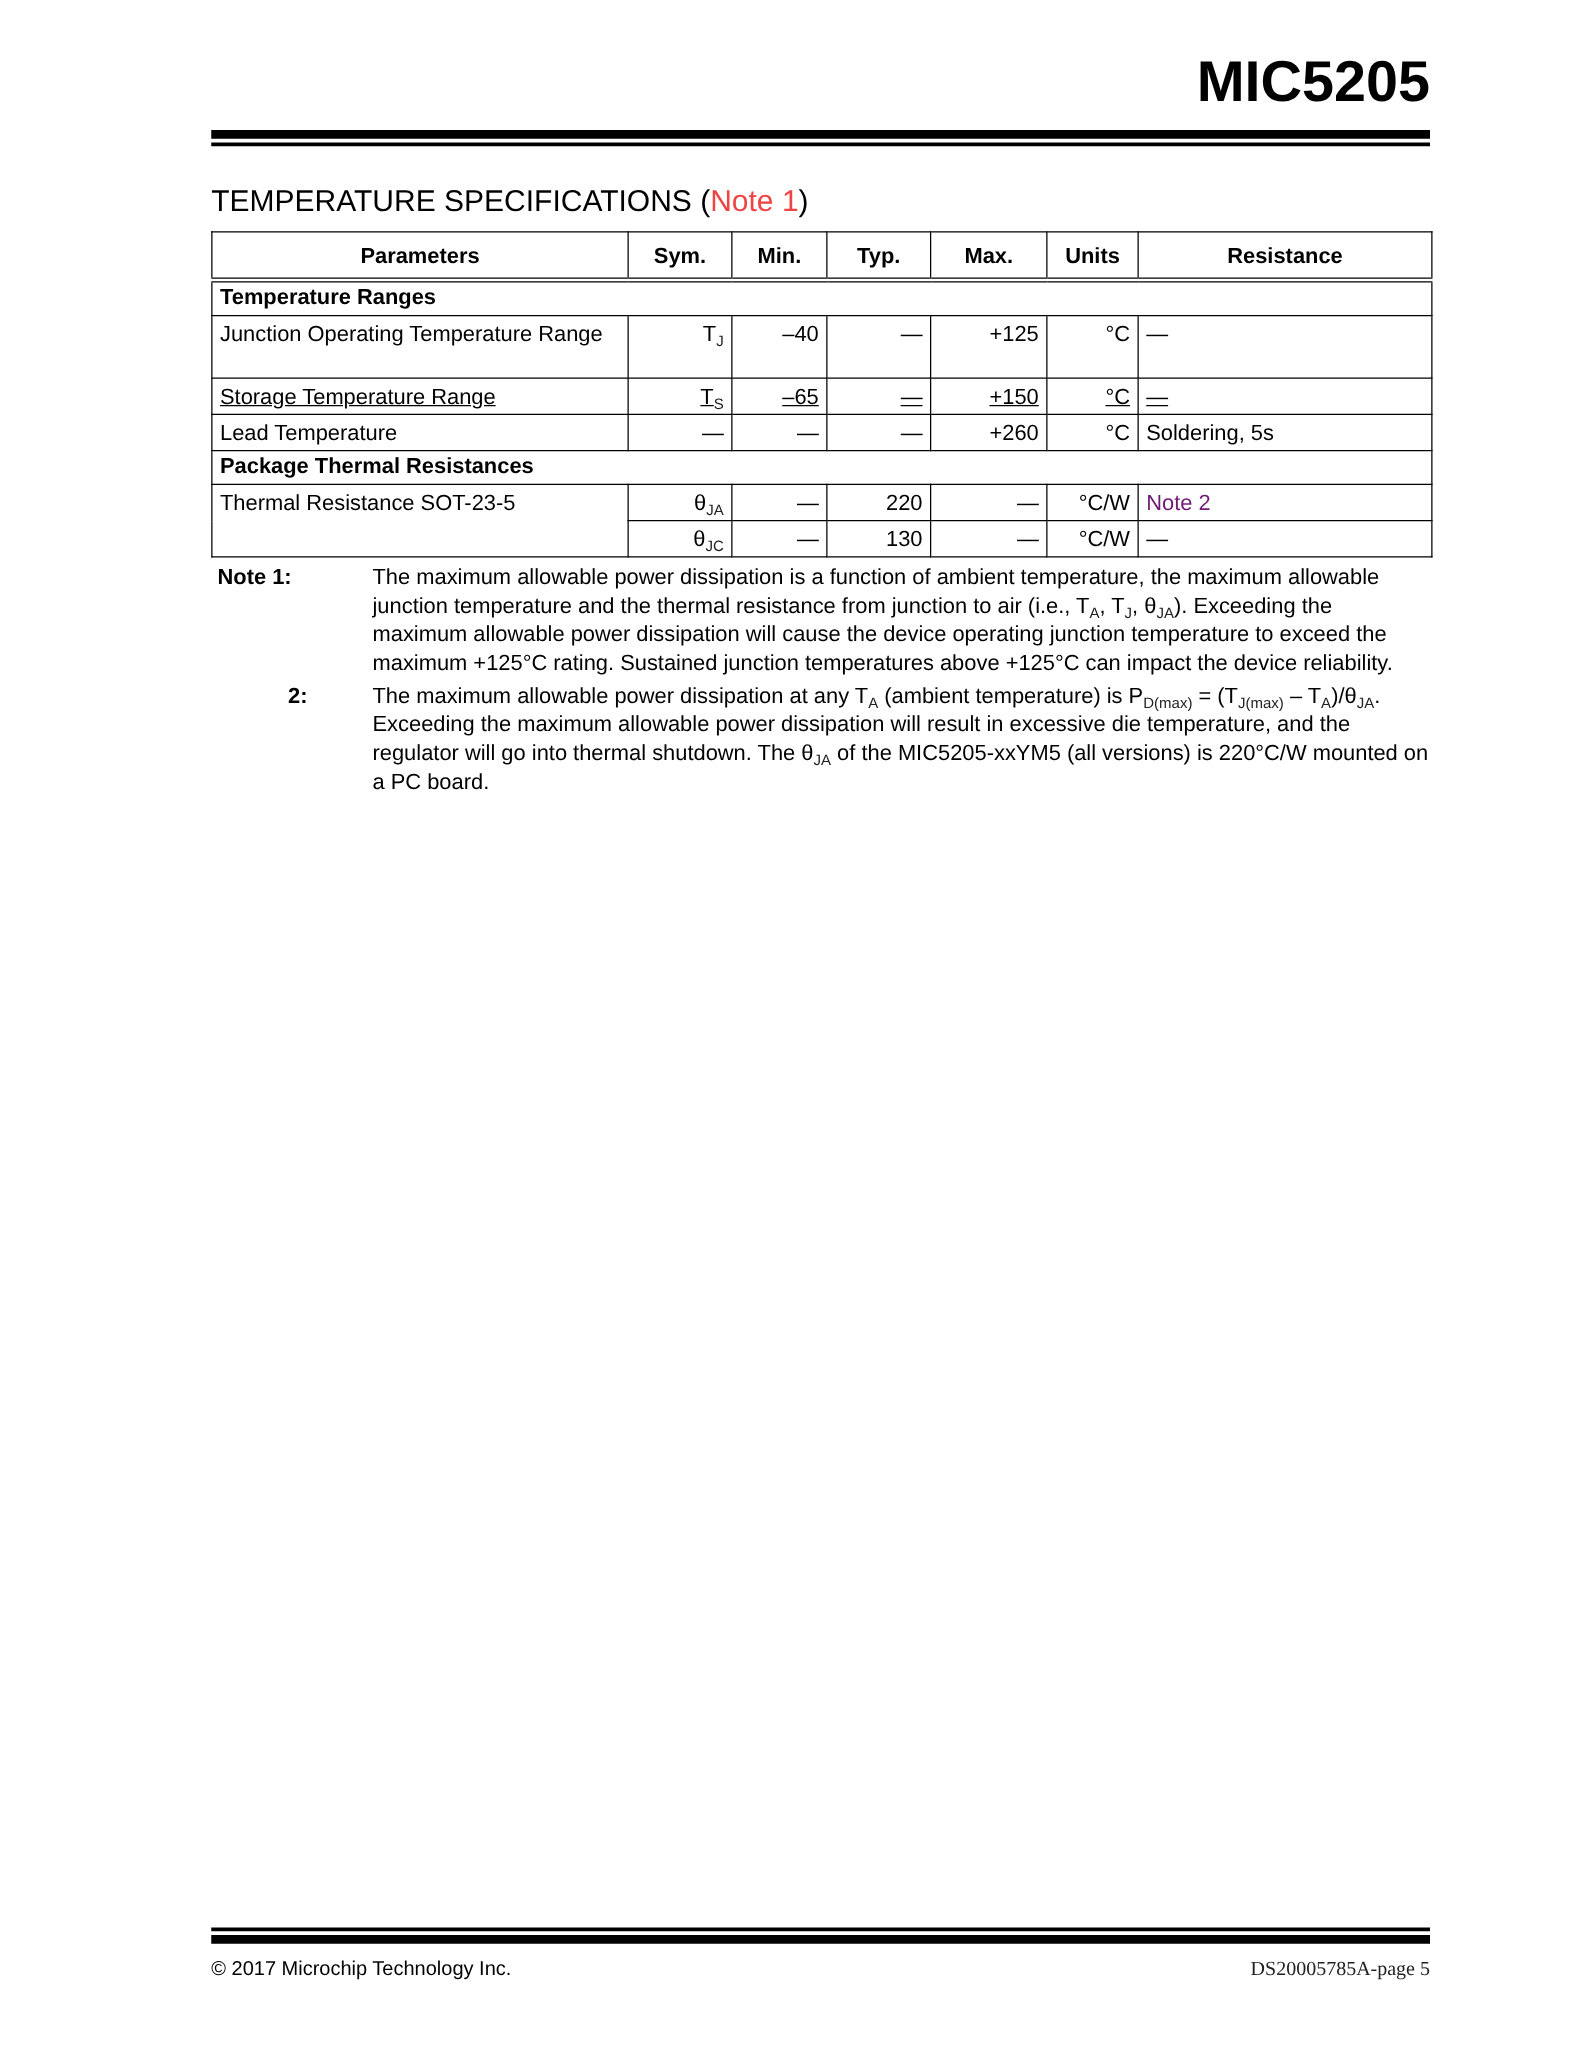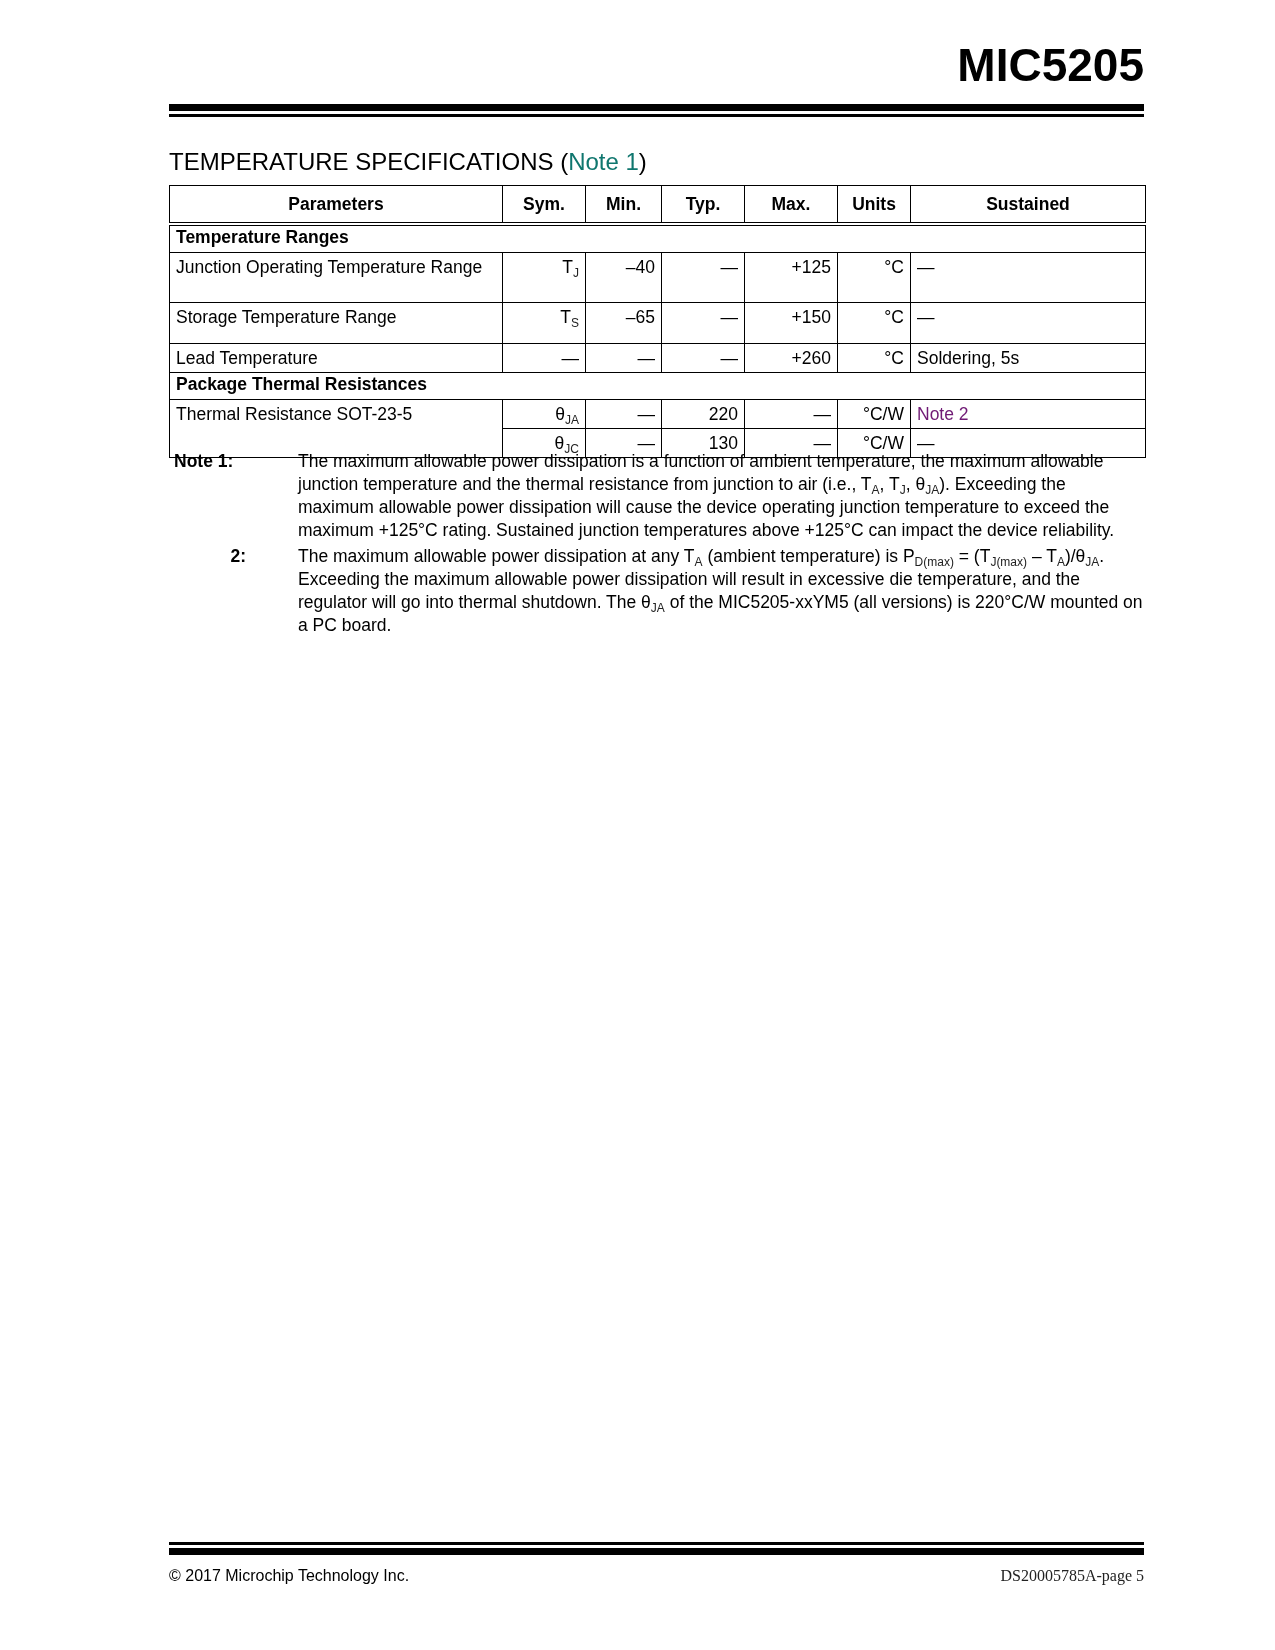--- a/index.html
+++ b/index.html
@@ -3,21 +3,21 @@
 <meta charset="utf-8">
 <style>
   html, body { margin: 0; padding: 0; background: #ffffff; }
   body { width: 1275px; height: 1650px; position: relative; overflow: hidden;
          font-family: "Liberation Sans", "DejaVu Sans", sans-serif; color: #000; }
   .page-title { position: absolute; right: 131px; top: 42px; font-size: 46px; font-weight: bold;
                 letter-spacing: 0px; line-height: 1; }
   .rule-thick { position: absolute; left: 169px; width: 975px; background: #000; }
   .section-title { position: absolute; left: 169px; top: 150px; font-size: 24px; font-weight: normal;
                    line-height: 1; }
-  .section-title .link { color: #0f766e; text-align: right; }
+  .section-title .link { color: #ef4444; text-align: right; }
   table.spec { position: absolute; left: 169px; top: 185px; width: 976px; border-collapse: collapse;
                font-size: 17.5px; table-layout: fixed; }
   table.spec td, table.spec th { border: 1.3px solid #000; padding: 0 6px; vertical-align: top; line-height: 22px; }
   table.spec th { font-weight: bold; text-align: center; height: 36px; vertical-align: middle;
                   border-bottom: 4px double #000; }
   table.spec td.c { text-align: right; }
   table.spec tr.group td { font-weight: bold; height: 26px; }
   table.spec td.row { padding-top: 3px; padding-bottom: 3px; }
   sub { font-size: 12px; vertical-align: -4px; line-height: 0; color: #222; }
   .link { color: #701a75; }
@@ -51,37 +51,37 @@
       <col style="width:235px">
   </colgroup>
   <thead>
     <tr>
       <th>Parameters</th>
       <th>Sym.</th>
       <th>Min.</th>
       <th>Typ.</th>
       <th>Max.</th>
       <th>Units</th>
-      <th>Sustained</th>
+      <th>Resistance</th>
     </tr>
   </thead>
   <tbody>
     <tr class="group">
       <td colspan="7">Temperature Ranges</td>
     </tr>
     <tr style="height:50px;margin-top:13px;">
       <td class="row">Junction Operating Temperature Range</td>
       <td class="c row"><span>T</span><sub>J</sub></td>
       <td class="c row">–40</td>
       <td class="c row">—</td>
       <td class="c row">+125</td>
       <td class="c row">°C</td>
       <td class="row">—</td>
     </tr>
-    <tr style="height:41px;">
+    <tr style="height:29px;text-decoration:underline;">
       <td class="row">Storage Temperature Range</td>
       <td class="c row"><span>T</span><sub>S</sub></td>
       <td class="c row">–65</td>
       <td class="c row">—</td>
       <td class="c row">+150</td>
       <td class="c row">°C</td>
       <td class="row">—</td>
     </tr>
     <tr style="height:29px;">
       <td class="row">Lead Temperature</td>

